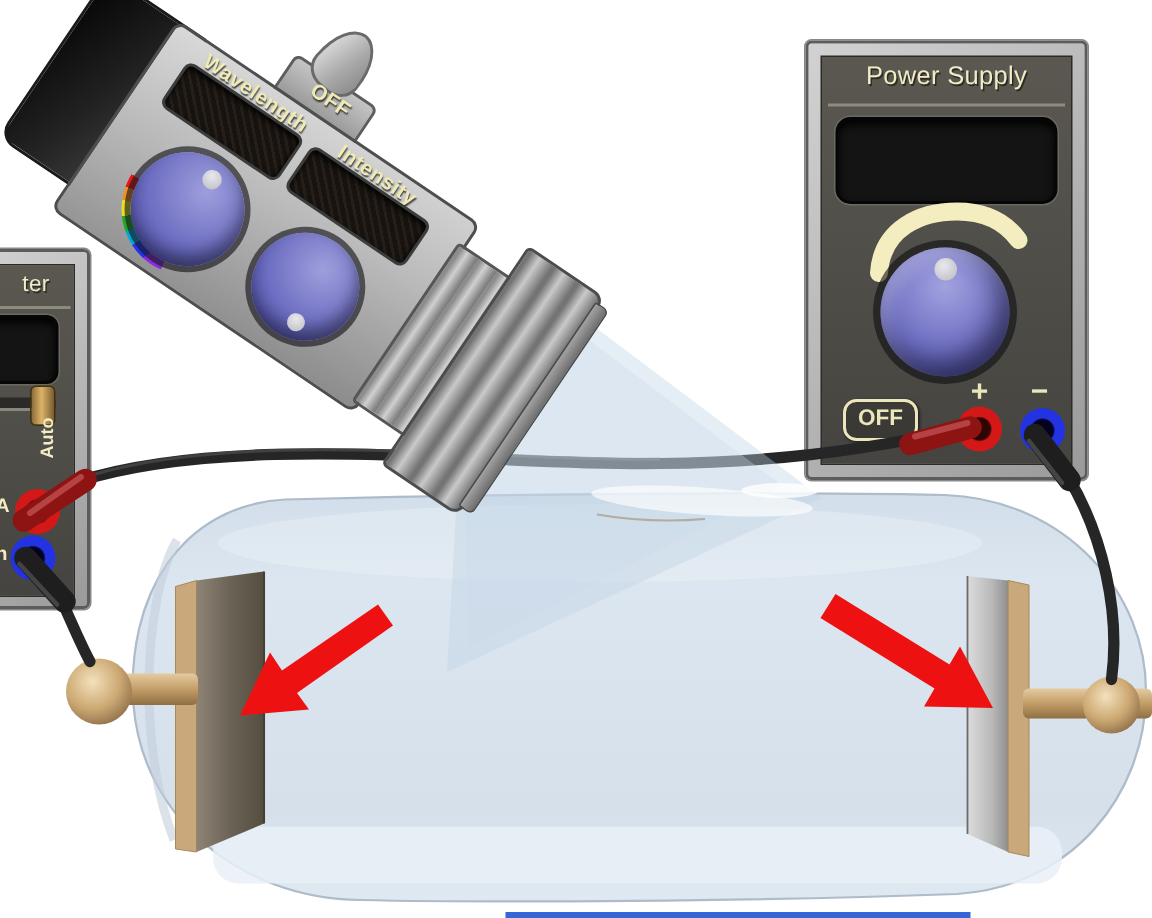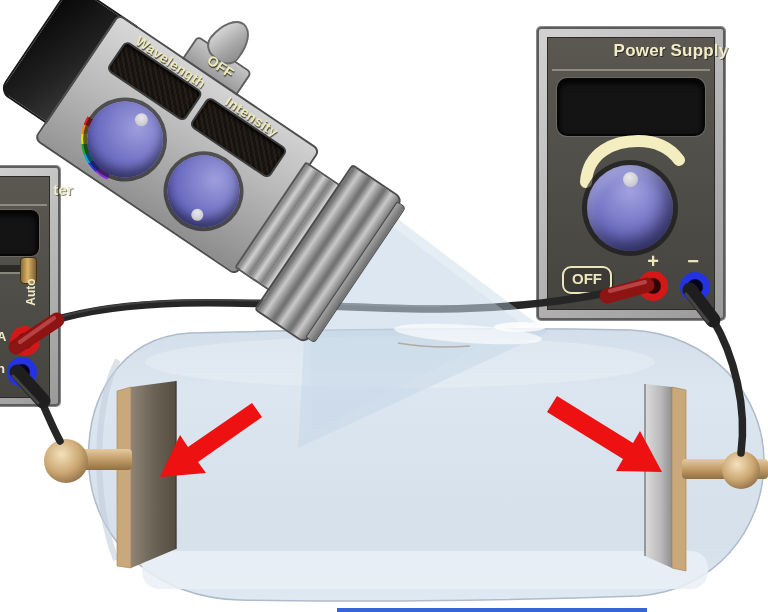--- a/index.html
+++ b/index.html
@@ -3,21 +3,21 @@
 <meta charset="utf-8">
 <style>
   html,body{margin:0;padding:0;}
   body{font-family:"Liberation Sans",sans-serif;background:#fff;}
   #stage{position:relative;width:768px;height:612px;background:#ffffff;overflow:hidden;}
   #scene-svg{position:absolute;left:0;top:0;z-index:2;}
 
   
   .panel-frame{position:absolute;background:linear-gradient(135deg,#d2d2d2,#9a9a9a);border:2px solid #5c5c5c;border-radius:4px;box-shadow:0 0 0 1px #888;z-index:1;}
   .panel-inner{position:absolute;background:linear-gradient(#5a5850,#454440);border:1px solid #2c2b27;}
-  .panel-title{position:absolute;color:#f2ecc6;font-weight:bold;font-size:17px;letter-spacing:0.2px;white-space:nowrap;text-shadow:1px 1px 0 rgba(0,0,0,.5);padding-left:40px;}
+  .panel-title{position:absolute;color:#f2ecc6;font-weight:normal;font-size:17px;letter-spacing:0.2px;white-space:nowrap;text-shadow:1px 1px 0 rgba(0,0,0,.5);}
   .panel-divider{position:absolute;height:2px;background:#8d8b80;}
   .dark-display{position:absolute;background:#141414;border:2px solid #060606;border-radius:10px;box-shadow:inset 0 3px 6px #000,0 0 0 1px #6a6963;}
 
   
   #ps-knob{position:absolute;border-radius:50%;
     background:radial-gradient(circle at 50% 30%,#a2a2e0,#7272c4 52%,#5353ab 82%,#47479a);
     box-shadow:0 0 0 5px rgba(15,15,18,.6), inset -7px -9px 16px rgba(0,0,0,.45), inset 5px 6px 10px rgba(255,255,255,.25);}
   .knob-dot{position:absolute;border-radius:50%;background:radial-gradient(circle at 40% 35%,#e8e8ec,#b9b9c2);}
   #ps-off-btn{position:absolute;border:2px solid #ece6bc;border-radius:9px;color:#ece6bc;font-weight:bold;font-size:15px;text-align:center;background:rgba(0,0,0,.18);box-shadow:1px 1px 2px rgba(0,0,0,.5);}
   .term{position:absolute;width:30px;height:30px;border-radius:50%;}

